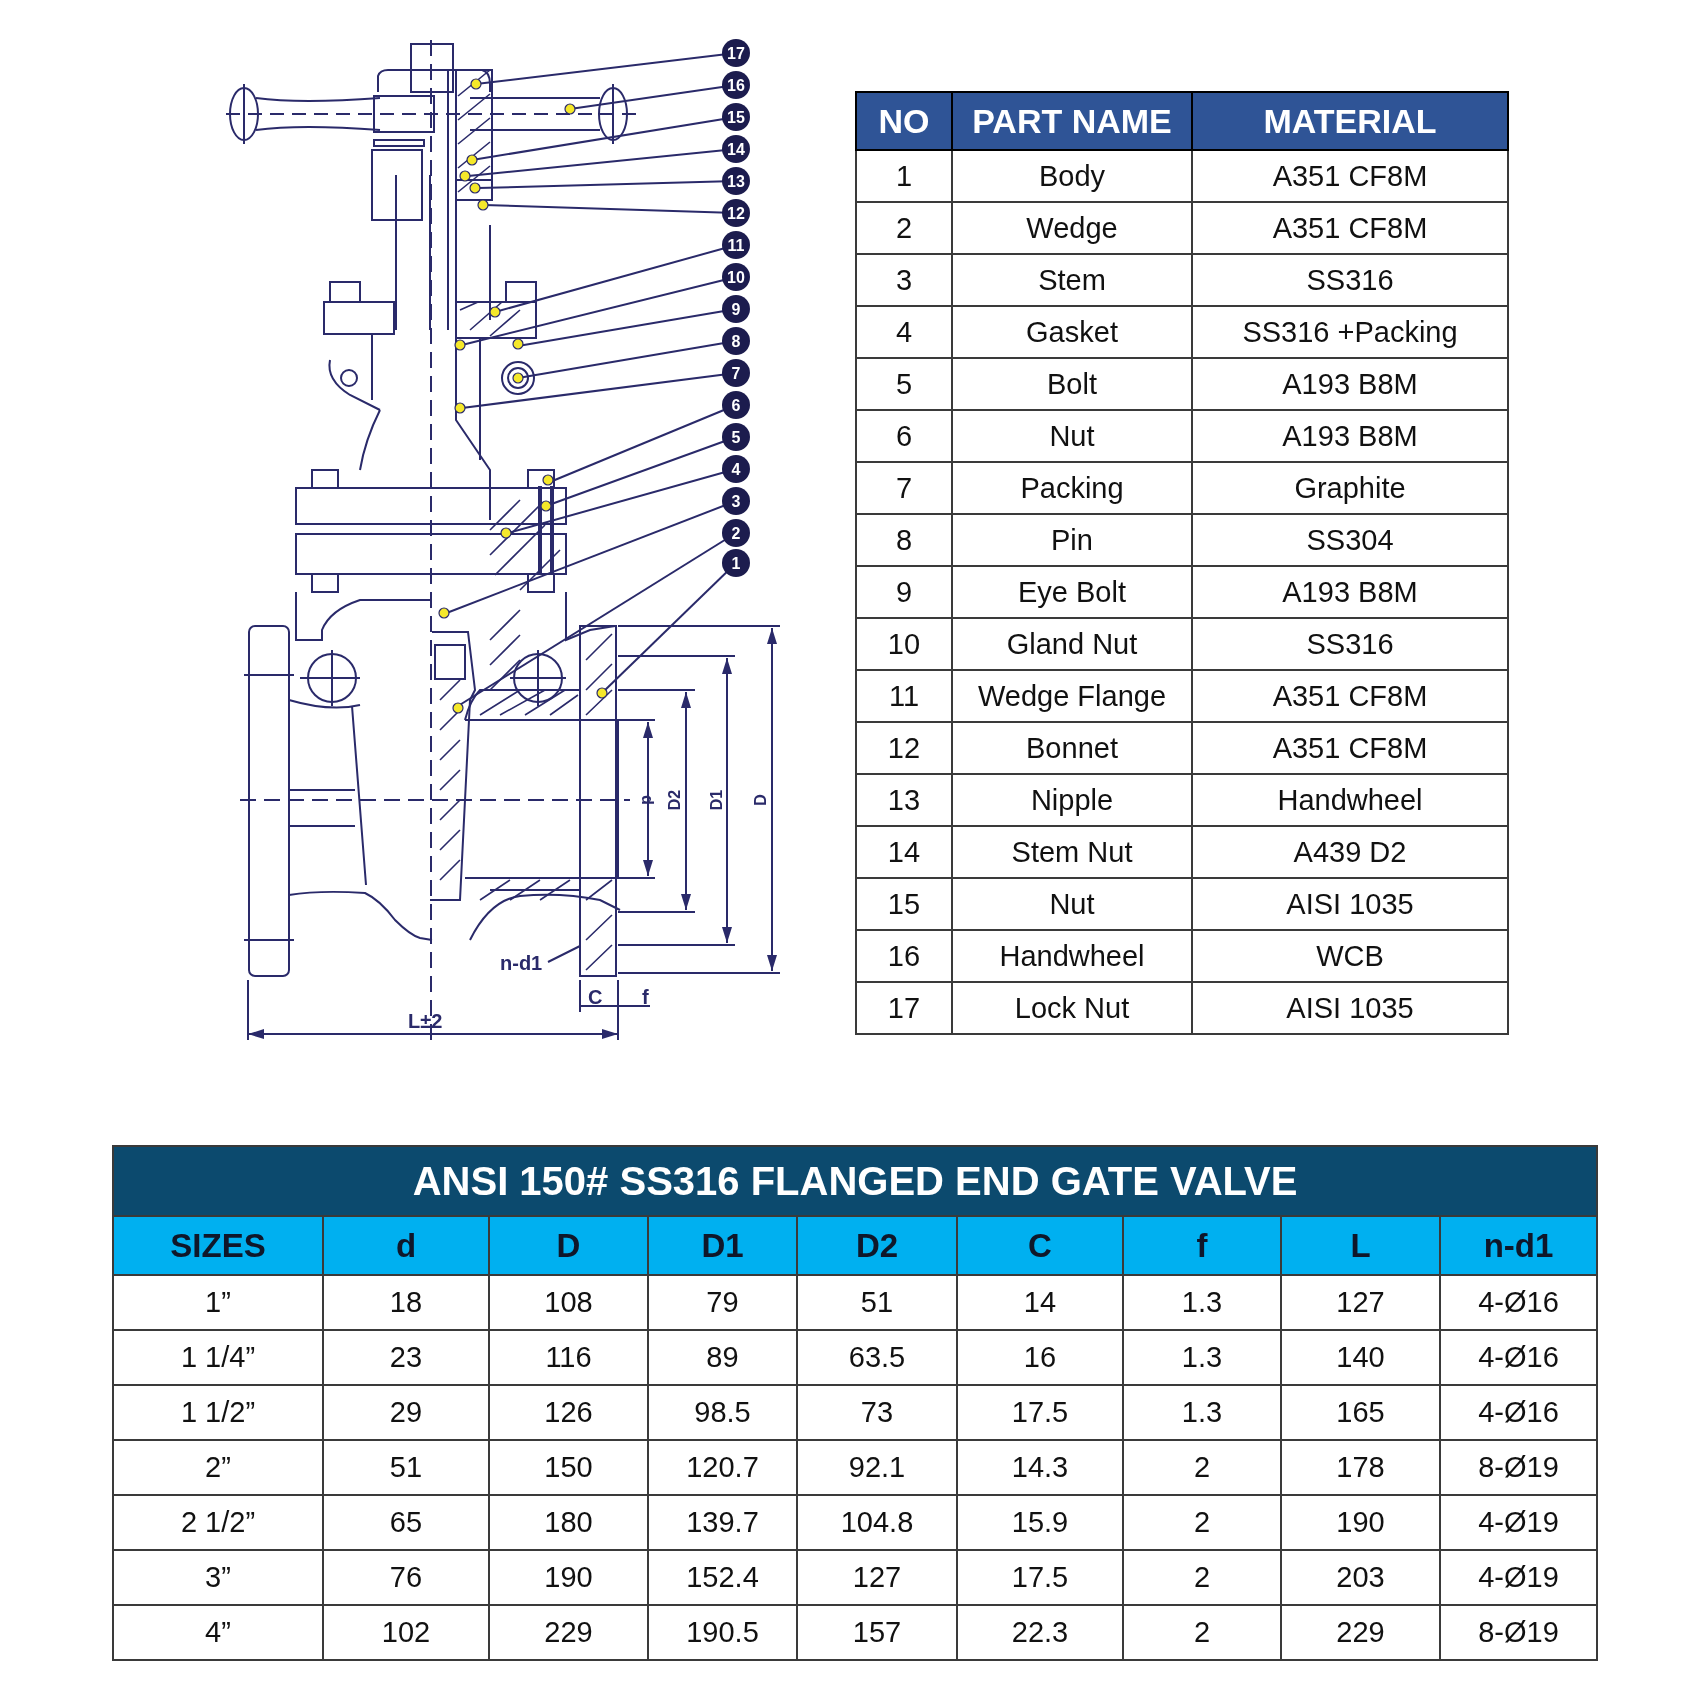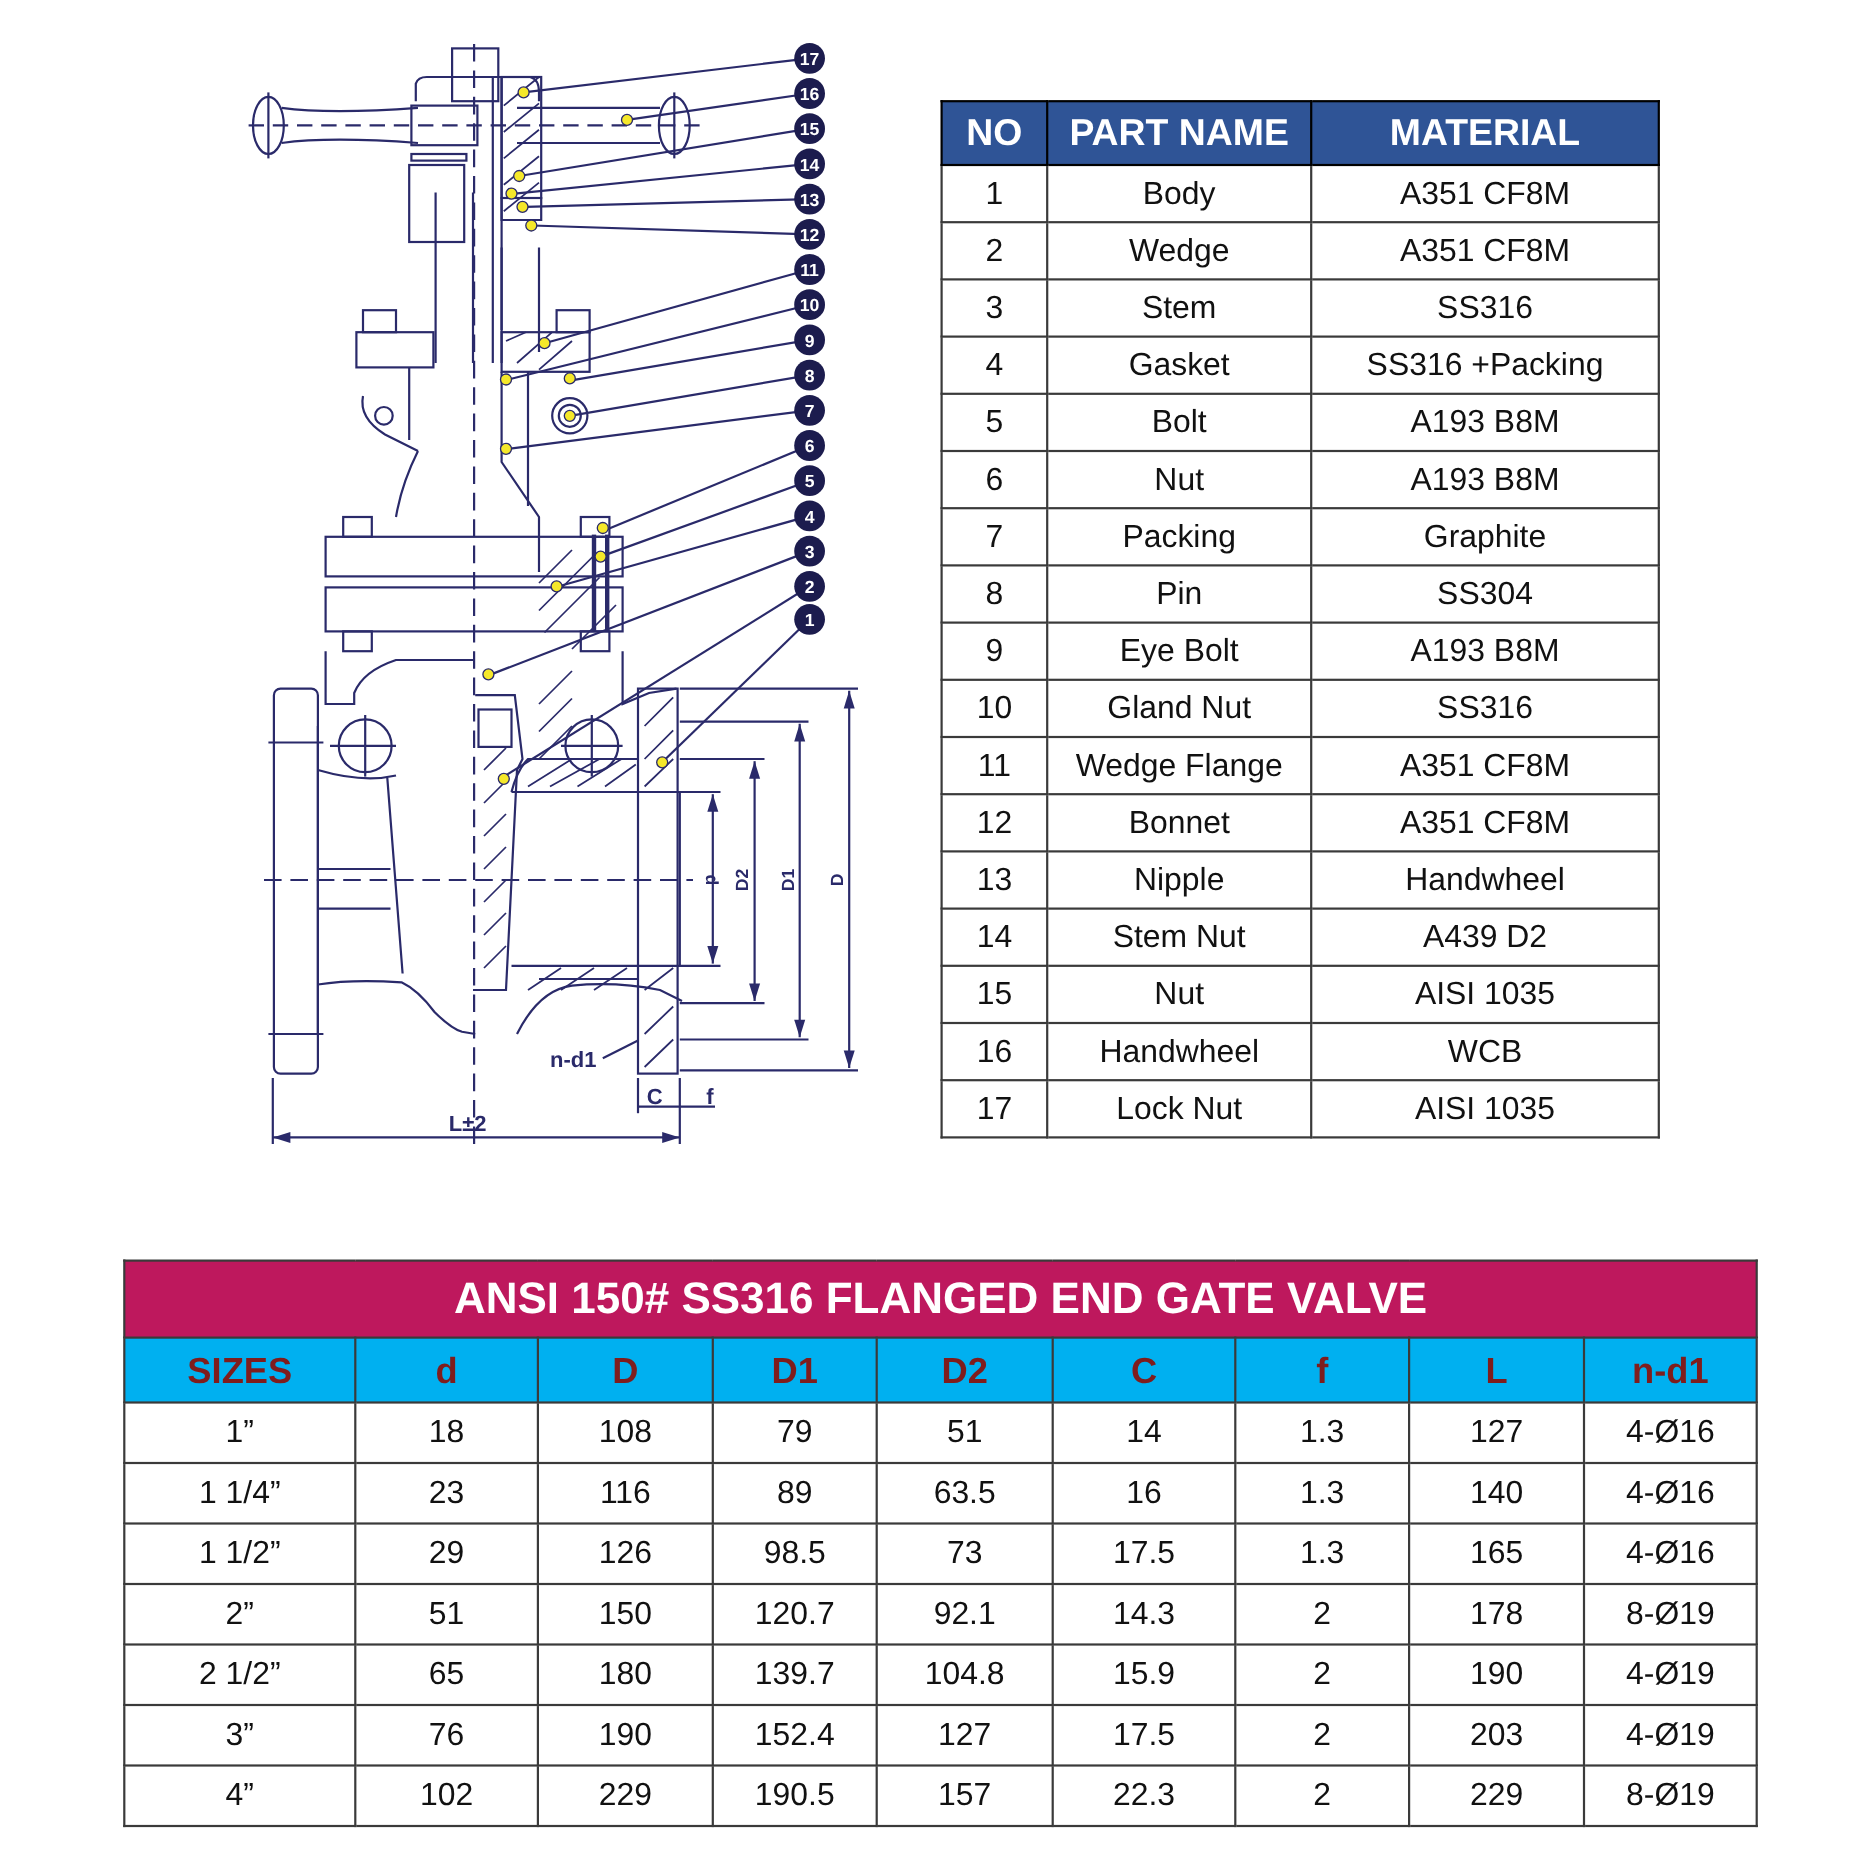--- a/index.html
+++ b/index.html
@@ -4,22 +4,22 @@
 <style>
   html,body{margin:0;padding:0;background:#ffffff;}
   body{width:1700px;height:1700px;position:relative;overflow:hidden;font-family:"Liberation Sans","DejaVu Sans",sans-serif;color:#111;}
   .drawing{position:absolute;left:0;top:0;width:1700px;height:1100px;}
   
   .parts{position:absolute;left:855px;top:91px;width:652px;border-collapse:collapse;table-layout:fixed;}
   .parts th{background:#2f5496;color:#fff;font-weight:bold;font-size:34px;height:56px;border:2px solid #000000;padding:0;text-align:center;}
   .parts td{font-size:29px;height:50px;border:2px solid #3a3a3a;padding:0;text-align:center;color:#111;}
   
   .spec{position:absolute;left:112px;top:1145px;width:1484px;border-collapse:collapse;table-layout:fixed;}
-  .spec .title{background:#be185d;color:#fff;font-weight:bold;font-size:40px;height:68px;border:2px solid #3a3a3a;text-align:center;padding:0;}
-  .spec th.col{background:#00b0f0;color:#7f1d1d;font-weight:bold;font-size:33px;height:57px;border:2px solid #3a3a3a;padding:0;text-align:center;}
+  .spec .title{background:#0c4a6e;color:#fff;font-weight:bold;font-size:40px;height:68px;border:2px solid #3a3a3a;text-align:center;padding:0;}
+  .spec th.col{background:#00b0f0;color:#0f172a;font-weight:bold;font-size:33px;height:57px;border:2px solid #3a3a3a;padding:0;text-align:center;}
   .spec td{font-size:29px;height:53px;border:2px solid #3a3a3a;padding:0;text-align:center;color:#111;}
   svg text{font-family:"Liberation Sans","DejaVu Sans",sans-serif;}
 </style>
 </head>
 <body>
 
 <svg class="drawing" viewBox="0 0 1700 1100" width="1700" height="1100">
   <g fill="none" stroke="#2a2a6a" stroke-width="2">
 
     <g>

